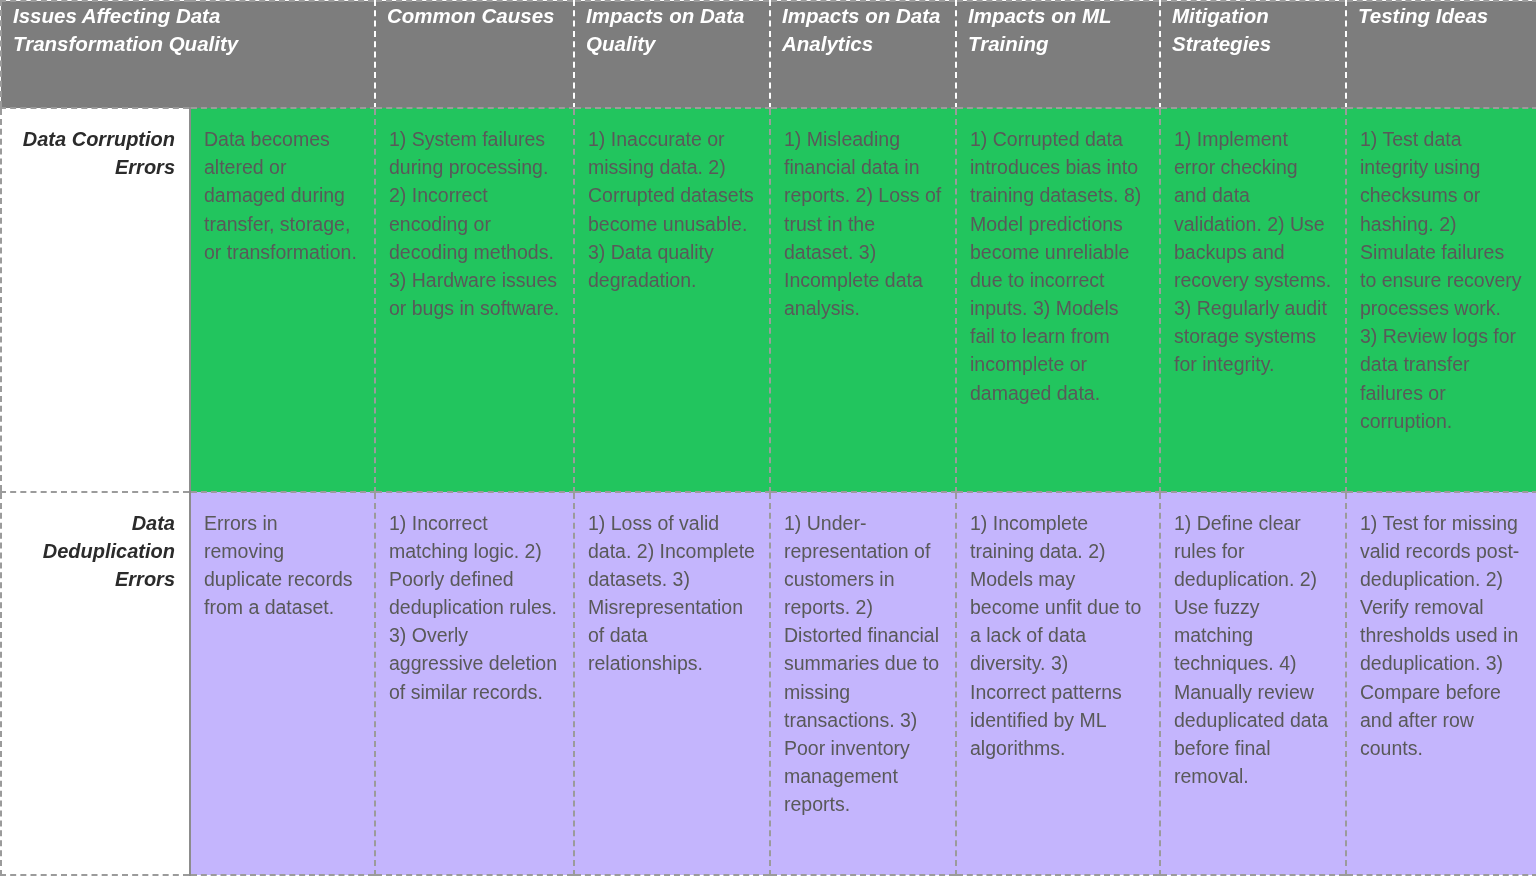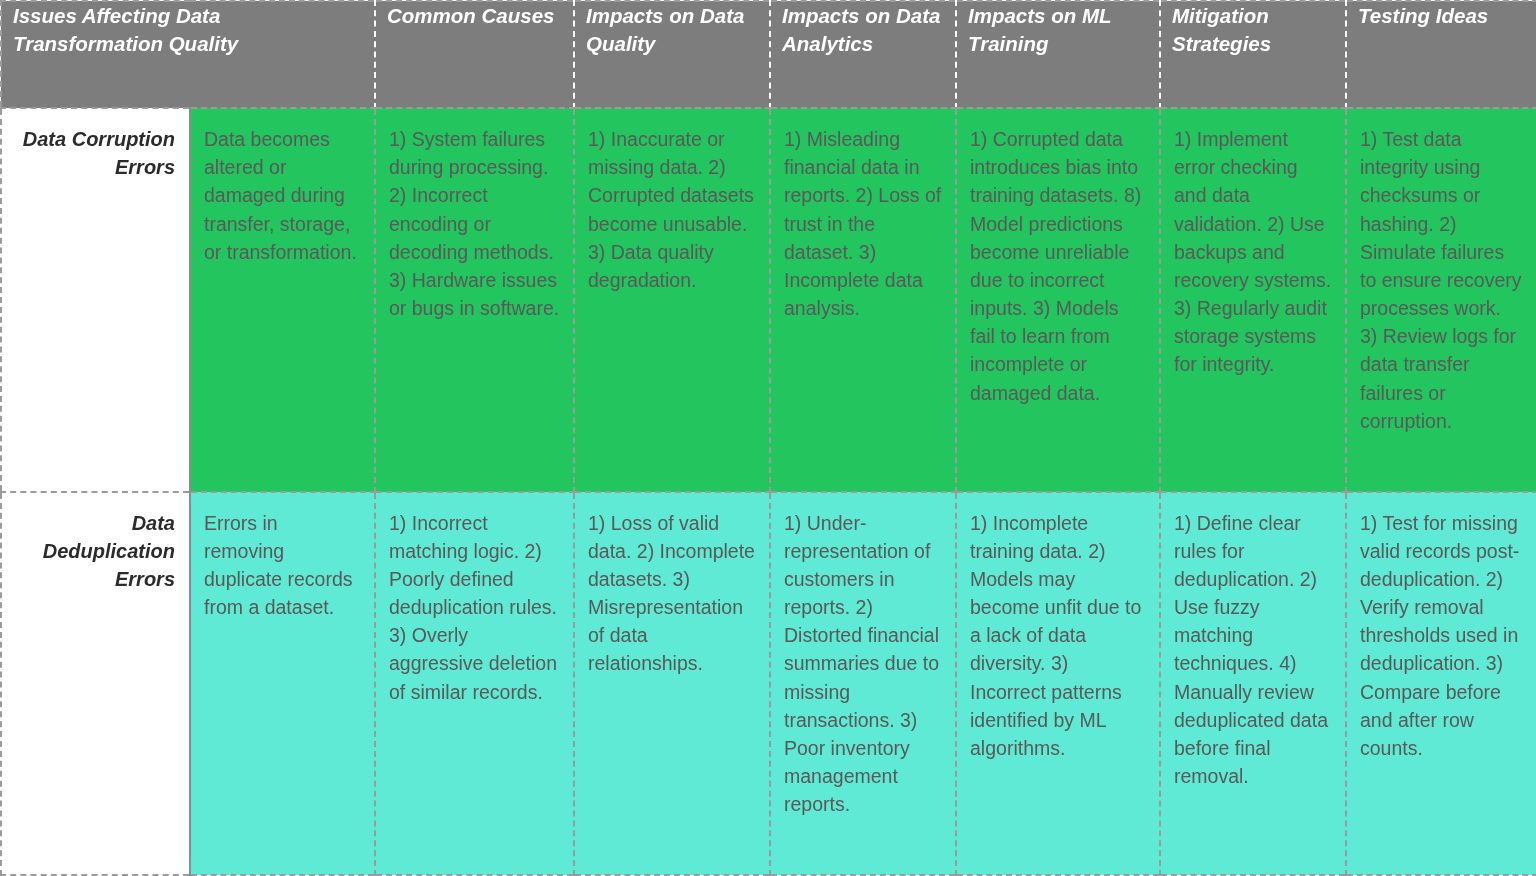--- a/index.html
+++ b/index.html
@@ -84,21 +84,21 @@
     line-height: 1.42;
     padding: 16px 14px 10px 14px;
     border-right: 2px solid #8c8c8c;
   }
 
   
   tr.row-tinted td {
     background: #22c55e;
   }
   tr.row-plain td {
-    background: #5eead4;
+    background: #c4b5fd;
   }
 
   tr.row-divider td {
     border-bottom: 2px dashed #9b9b9b;
   }
 
   
   col.c1 { width: 189px; }
   col.c2 { width: 185px; }
   col.c3 { width: 199px; }

